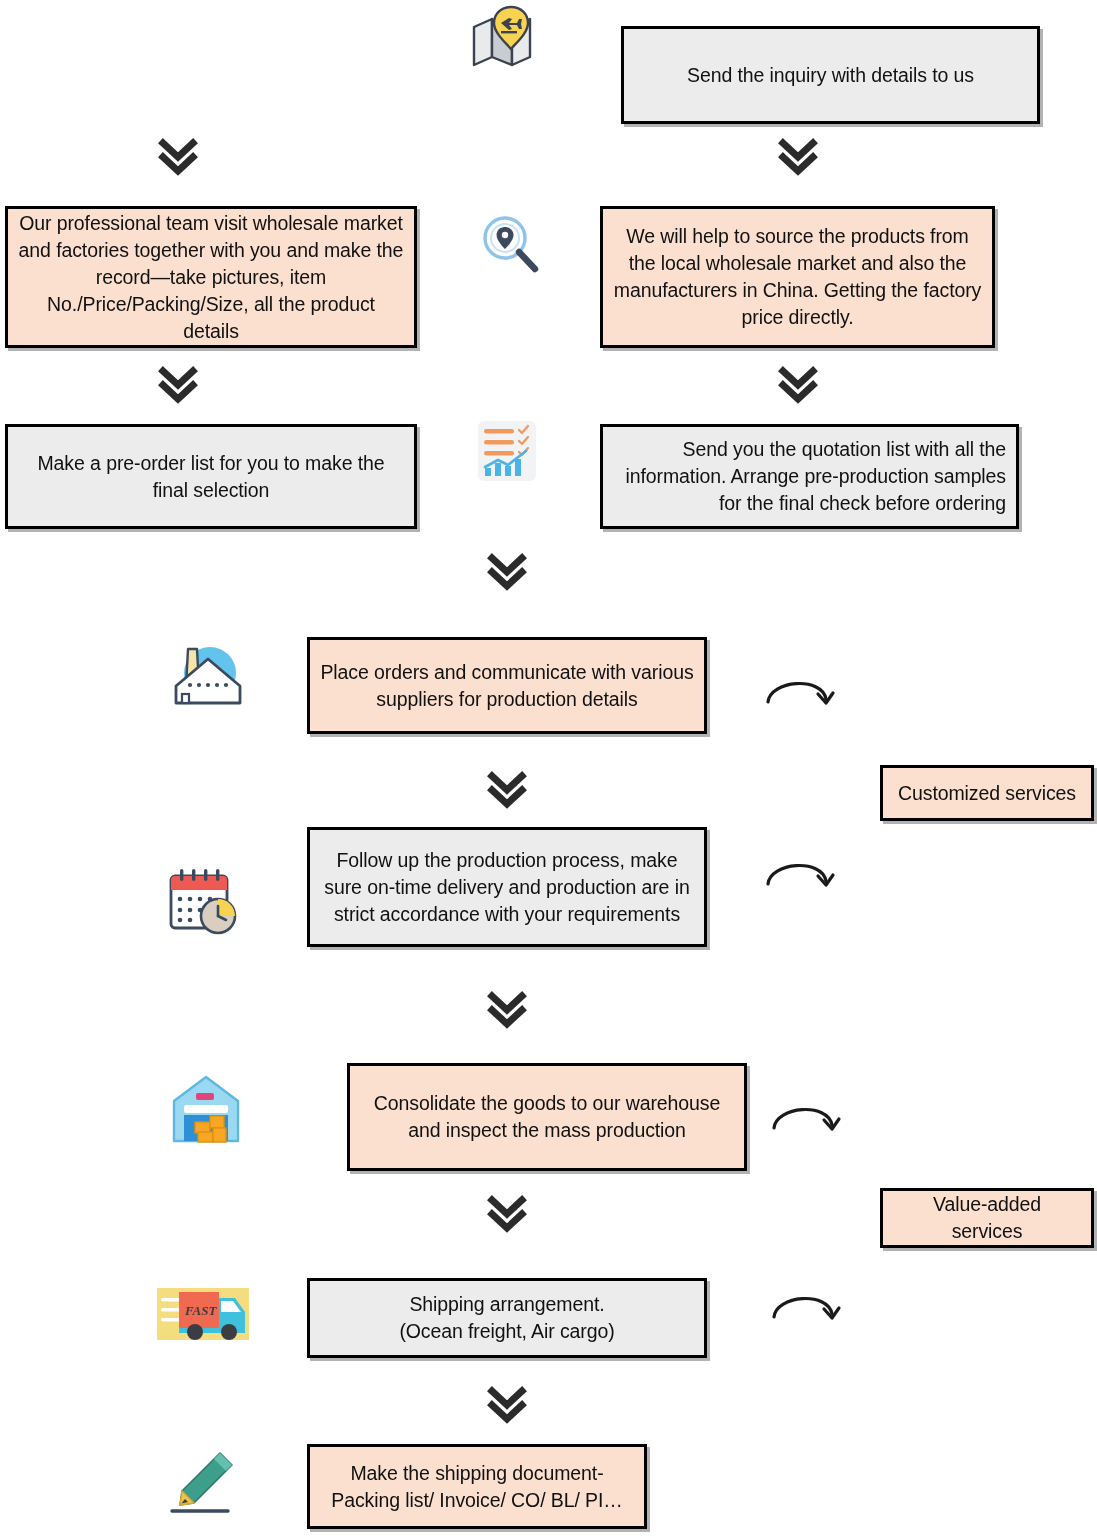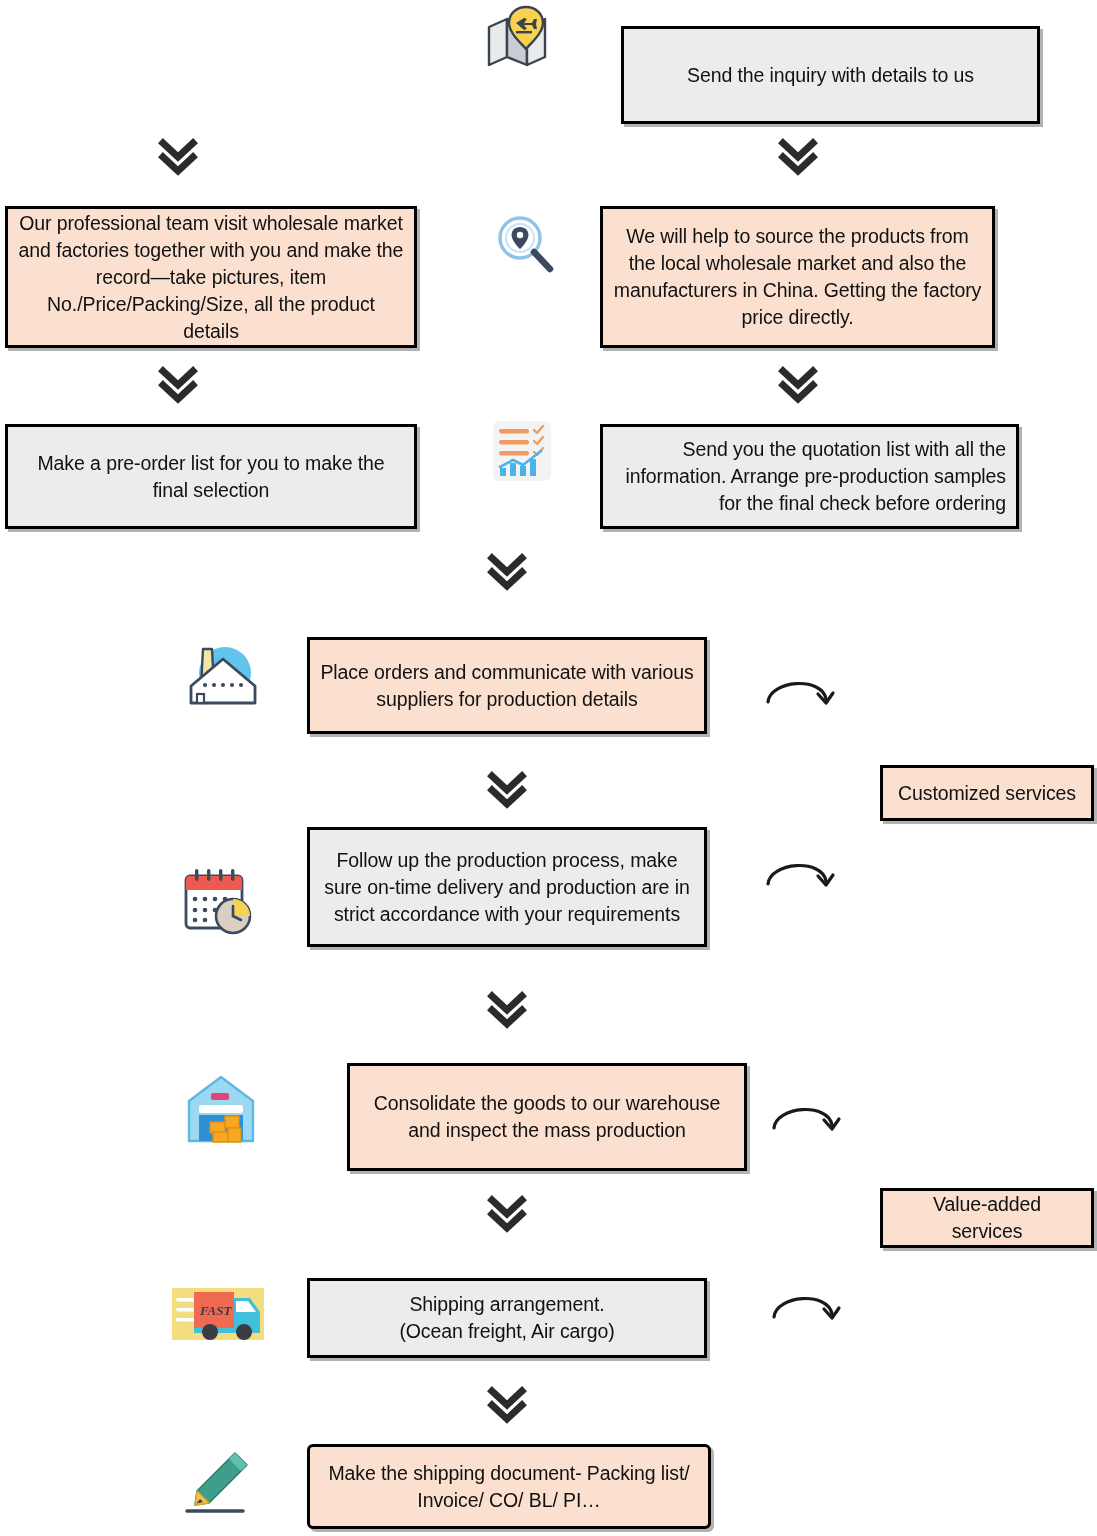--- a/index.html
+++ b/index.html
@@ -48,21 +48,20 @@
   .curve {
     position: absolute;
     width: 76px;
     height: 48px;
   }
   .curve svg { display: block; width: 100%; height: 100%; }
 
   
   .icon {
     position: absolute;
-    margin-left: 15px;
   }
   .icon svg { display: block; width: 100%; height: 100%; }
 </style>
 </head>
 <body>
 
 <div id="stage">
 
 
   <div class="chev" style="left:155px; top:135px;">
@@ -158,21 +157,21 @@
 (Ocean freight, Air cargo)</span>
   </div>
 
   <div class="chev" style="left:484px; top:1383px;">
     <svg viewBox="0 0 46 46">
       <path d="M8 8 L23 22 L38 8" fill="none" stroke="#2b2b2b" stroke-width="7" stroke-linecap="square" stroke-linejoin="miter"></path>
       <path d="M8 22 L23 36 L38 22" fill="none" stroke="#2b2b2b" stroke-width="7" stroke-linecap="square" stroke-linejoin="miter"></path>
     </svg>
   </div>
 
-  <div class="fbox peach" style="left:307px; top:1444px; width:404px; height:85px;border-radius:6px;">
+  <div class="fbox peach" style="left:307px; top:1444px; width:340px; height:85px;">
     <span>Make the shipping document- Packing list/ Invoice/ CO/ BL/ PI…</span>
   </div>
 
   <div class="fbox peach" style="left:880px; top:765px; width:214px; height:56px;">
     <span>Customized services</span>
   </div>
 
   <div class="fbox peach" style="left:880px; top:1188px; width:214px; height:60px; white-space:pre-line;">
     <span>Value-added
 services</span>

